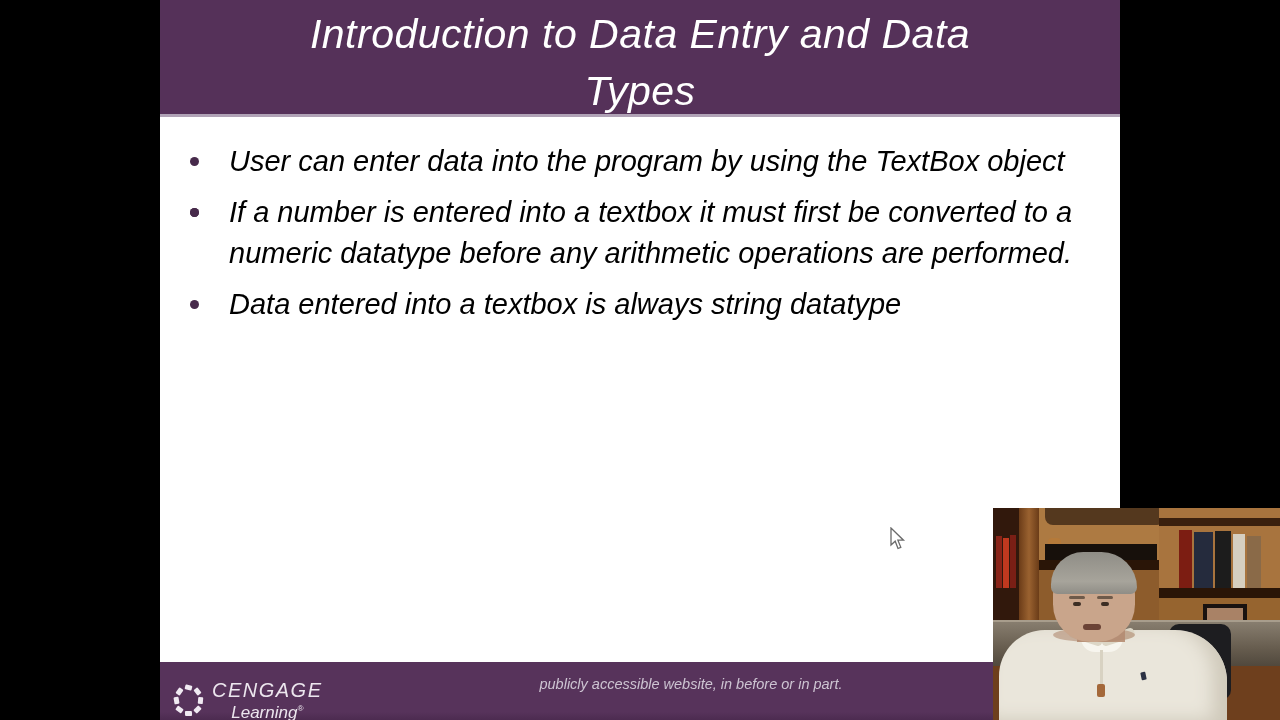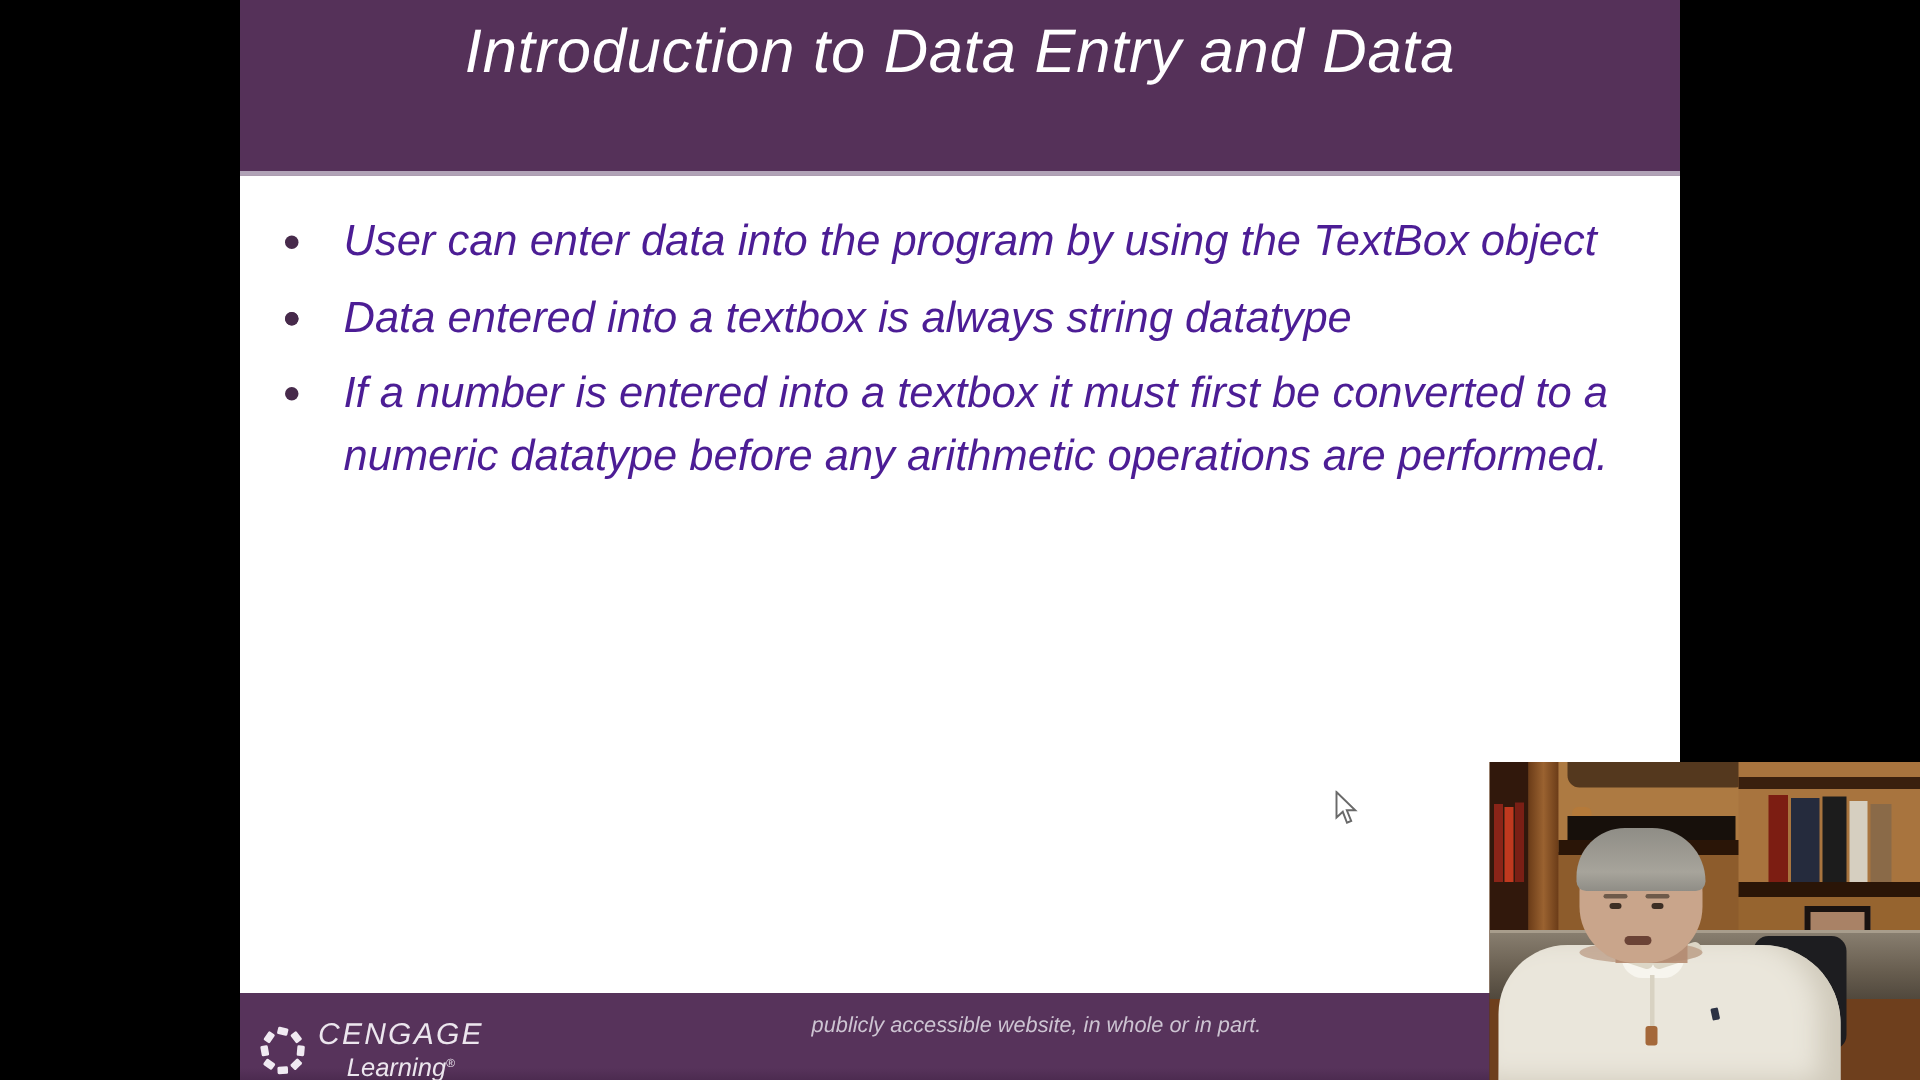--- a/index.html
+++ b/index.html
@@ -11,21 +11,21 @@
   #slide { position:absolute; left:160px; top:0; width:960px; height:720px; background:#ffffff; }
 
   #slide-header { position:absolute; left:0; top:0; width:960px; height:117px;
                   background:#553159; border-bottom:3px solid #b0a2b6; }
   #slide-title { position:absolute; left:0; top:6px; width:960px; text-align:center;
                  color:#ffffff; font-size:41px; line-height:57px; font-weight:400;
                  letter-spacing:0.5px; }
 
   #bullet-area { position:absolute; left:0; top:141px; width:960px; }
   .bullet { position:relative; padding-left:69px; padding-right:14px; margin-bottom:9px;
-            color:#4c1d95; font-size:29px; line-height:41.5px; }
+            color:#000000; font-size:29px; line-height:41.5px; }
   .bullet .dot { position:absolute; left:30px; top:16px; width:9px; height:9px;
                  border-radius:50%; background:#472a4b; }
 
   
   #slide-footer { position:absolute; left:0; top:662px; width:960px; height:58px;
                   background:linear-gradient(#57335b 0 86%, #4c2b50); }
   #brand { position:absolute; left:8px; top:17px; height:44px; display:flex; align-items:center; }
   #brand-icon { width:40px; height:40px; }
   #brand-text { margin-left:4px; color:#ece6ee; }
   #brand-name { font-size:20px; letter-spacing:1.5px; line-height:20px; }
@@ -111,38 +111,39 @@
 </head>
 <body>
 
 <div id="stage">
 
   <div id="slide">
 
     <div id="slide-header">
       <div id="slide-title">
         <div>Introduction to Data Entry and Data</div>
+        <div>Types</div>
       </div>
     </div>
 
     <div id="bullet-area">
       <div class="bullet">
         <span class="dot"></span>
         <span>User can enter data into the program by using the TextBox object</span>
       </div>
       <div class="bullet">
         <span class="dot"></span>
       </div>
       <div class="bullet">
         <span class="dot"></span>
+        <span>If a number is entered into a textbox it must first be converted to a numeric datatype before any arithmetic operations are performed.</span>
+      </div>
+      <div class="bullet">
+        <span class="dot"></span>
         <span>Data entered into a textbox is always string datatype</span>
-      </div>
-      <div class="bullet">
-        <span class="dot"></span>
-        <span>If a number is entered into a textbox it must first be converted to a numeric datatype before any arithmetic operations are performed.</span>
       </div>
     </div>
 
     <div id="slide-footer">
       <div id="brand">
         <svg id="brand-icon" viewBox="0 0 40 40">
           <g fill="#f0eaf2">
             <rect x="17" y="4" width="7" height="5" rx="1" transform="rotate(14 20.5 6.5)"></rect>
             <rect x="26" y="8" width="7" height="5" rx="1" transform="rotate(52 29.5 10.5)"></rect>
             <rect x="29" y="17" width="7" height="5" rx="1" transform="rotate(95 32.5 19.5)"></rect>
@@ -152,21 +153,21 @@
             <rect x="5" y="17" width="7" height="5" rx="1" transform="rotate(260 8.5 19.5)"></rect>
             <rect x="8" y="8" width="7" height="5" rx="1" transform="rotate(305 11.5 10.5)"></rect>
           </g>
         </svg>
         <div id="brand-text">
           <div id="brand-name">CENGAGE</div>
           <div id="brand-sub"><span>Learning</span><sup>®</sup></div>
         </div>
       </div>
       <div id="copyright">
-        <div class="l2">publicly accessible website, in whole or in part.</div>
+        <div class="l2">publicly accessible website, in before or in part.</div>
       </div>
     </div>
 
   </div>
 
   <svg id="cursor" viewBox="0 0 18 24">
     <path d="M3 1 L3 18 L7.2 14.2 L10 21.5 L12.8 20.3 L9.9 13.2 L15.5 13.2 Z" fill="#ffffff" stroke="#6a6a6a" stroke-width="1.3"></path>
   </svg>
 
   <div id="webcam">

